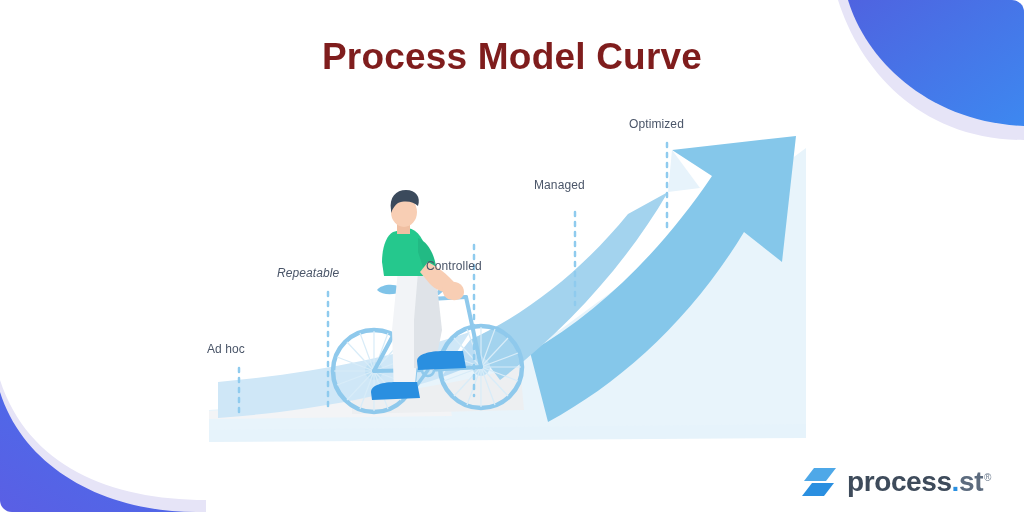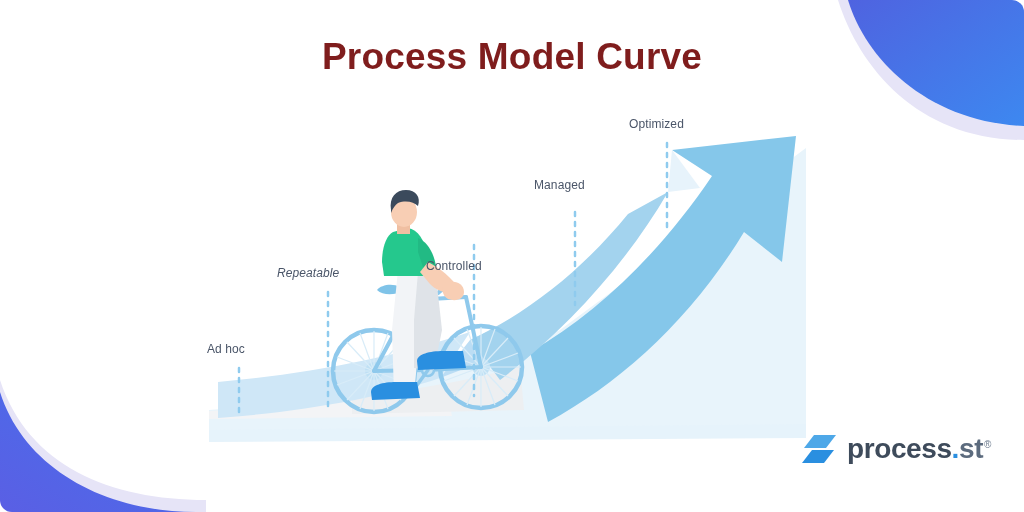--- a/index.html
+++ b/index.html
@@ -64,21 +64,21 @@
   #label-adhoc     { left: 207px; top: 342px; }
   #label-repeatable{ left: 277px; top: 266px; font-style: italic; }
   #label-controlled{ left: 426px; top: 219px; margin-top: 40px; }
   #label-managed   { left: 534px; top: 178px; }
   #label-optimized { left: 629px; top: 117px; }
 
   
   #brand-logo {
     position: absolute;
     left: 802px;
-    top: 429px;
+    top: 462px;
     display: flex;
     align-items: center;
     height: 40px;
   }
   #brand-logo .logo-mark { width: 36px; height: 32px; margin-right: 9px; }
   #brand-logo .logo-text {
     font-size: 28px;
     font-weight: 700;
     color: #3E4B5B;
     letter-spacing: -0.4px;

